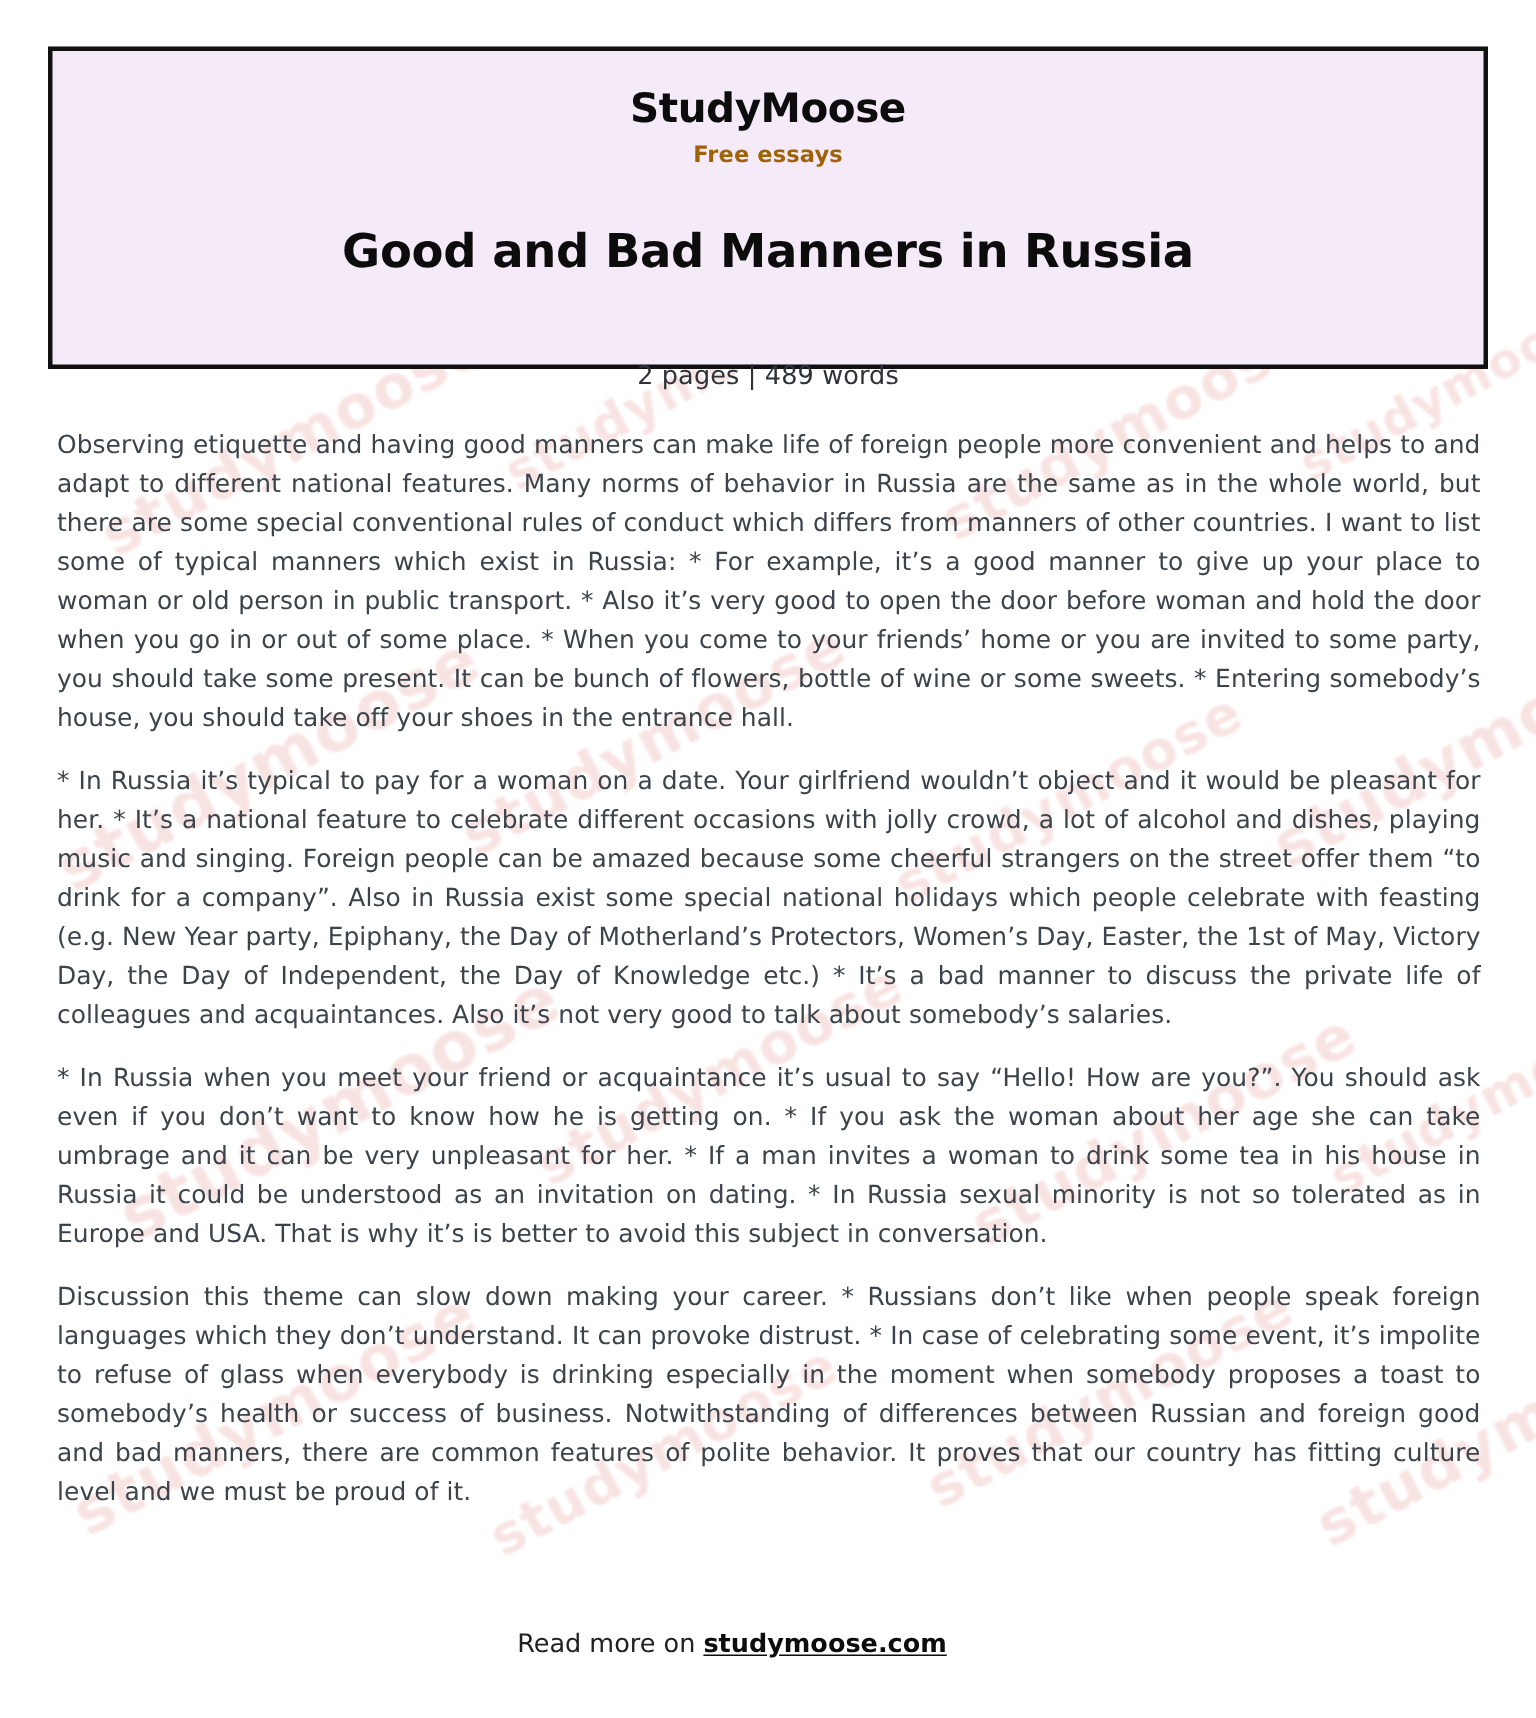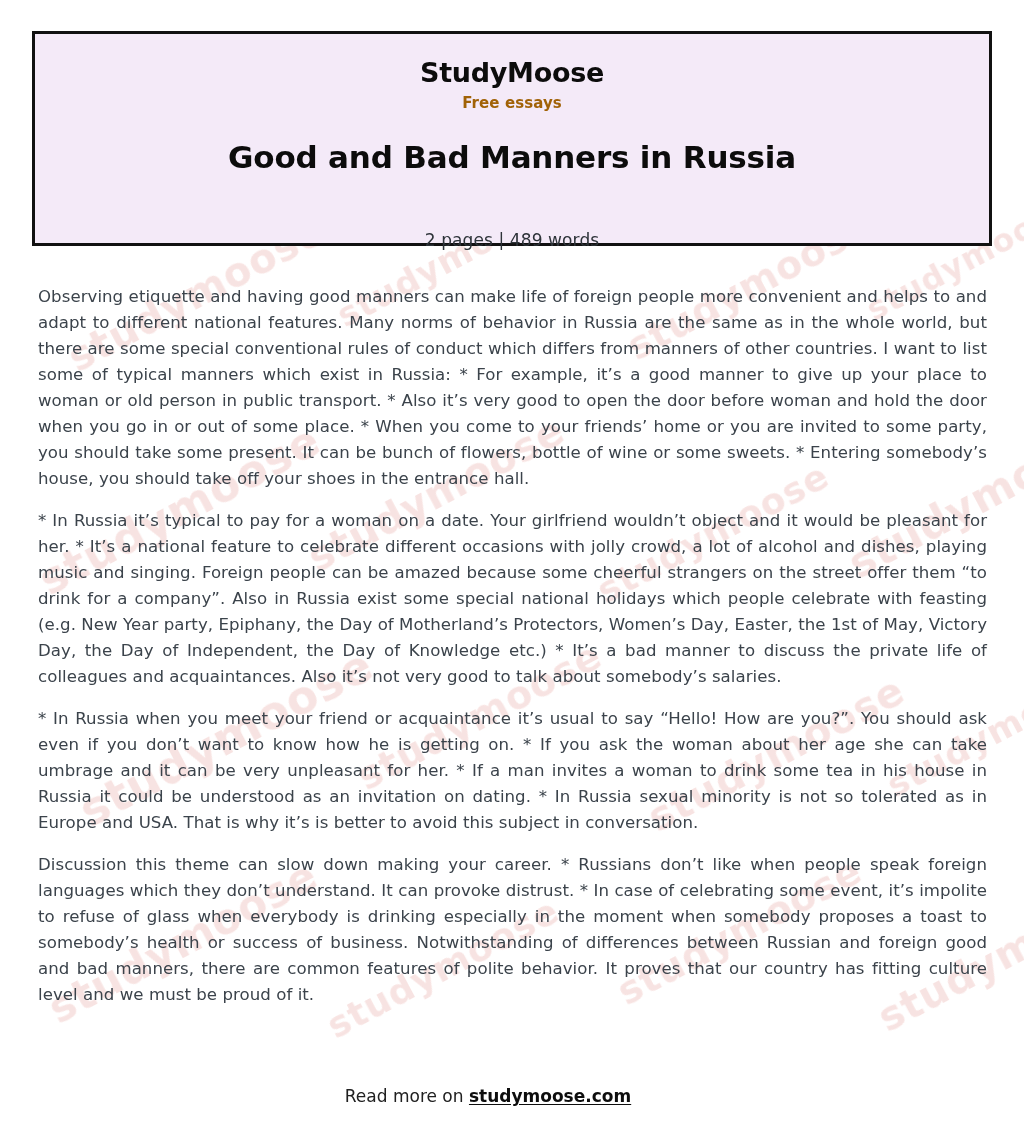--- a/index.html
+++ b/index.html
@@ -64,21 +64,21 @@
     line-height: 1.1;
   }
   #brand-tagline {
     margin-top: 6px;
     font-size: 15px;
     font-weight: 700;
     color: #a16207;
     letter-spacing: 0.1px;
   }
   #essay-title {
-    margin-top: 28px;
+    margin-top: 39px;
     font-size: 31px;
     font-weight: 700;
     color: #0c0c0c;
     text-align: center;
     letter-spacing: -0.2px;
     line-height: 1.15;
     padding: 0 24px;
   }
   #essay-meta {
     margin-top: 34px;

